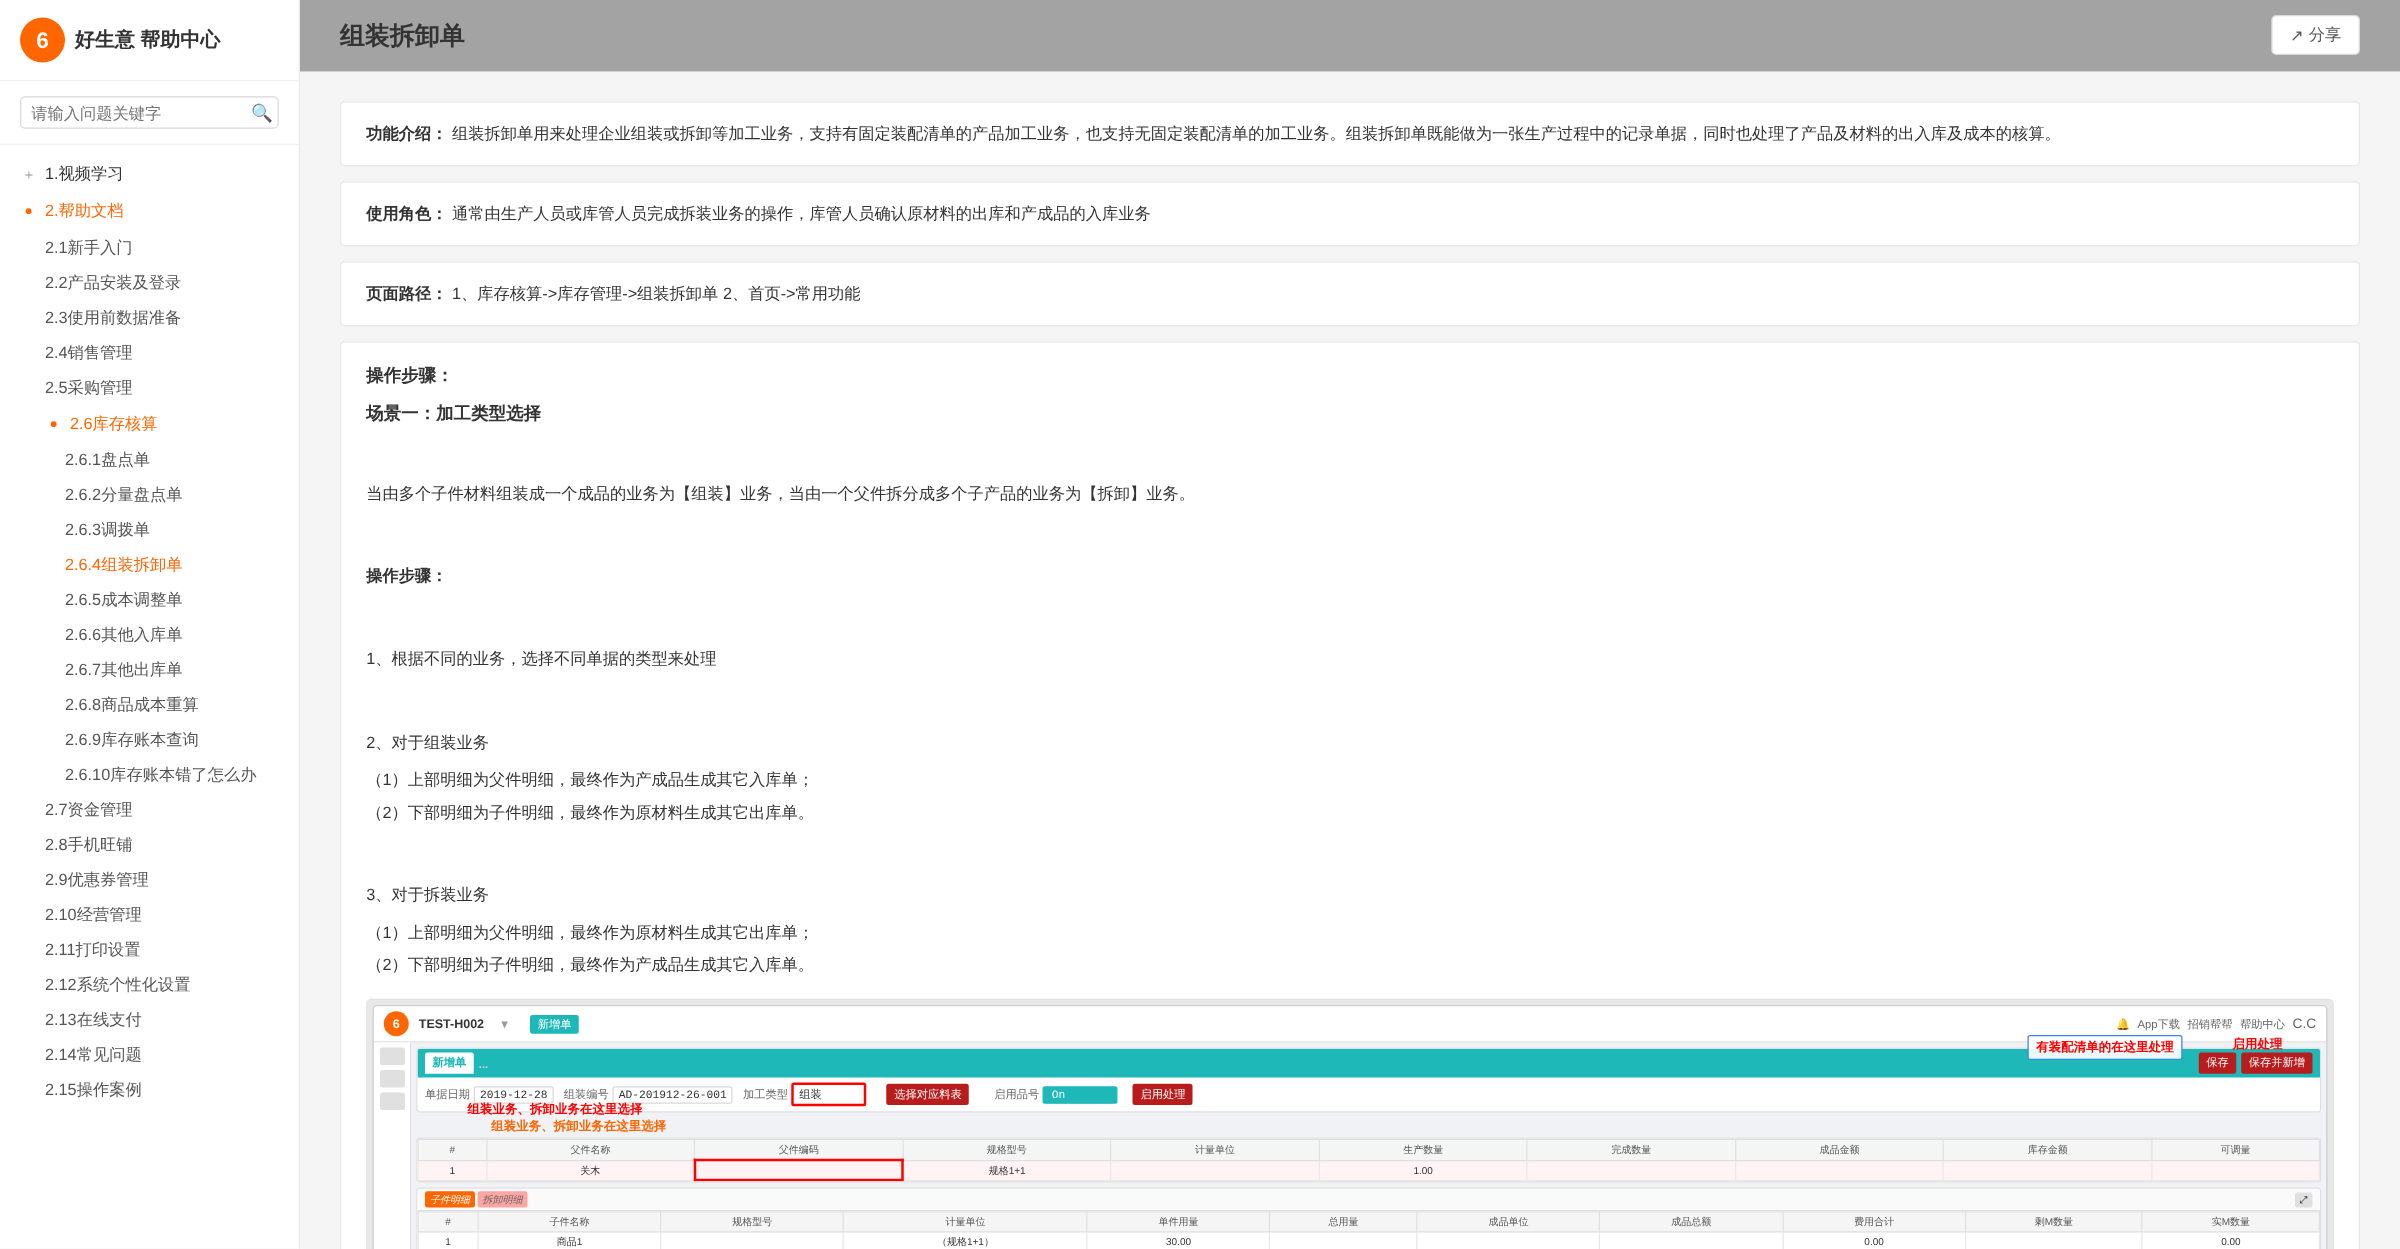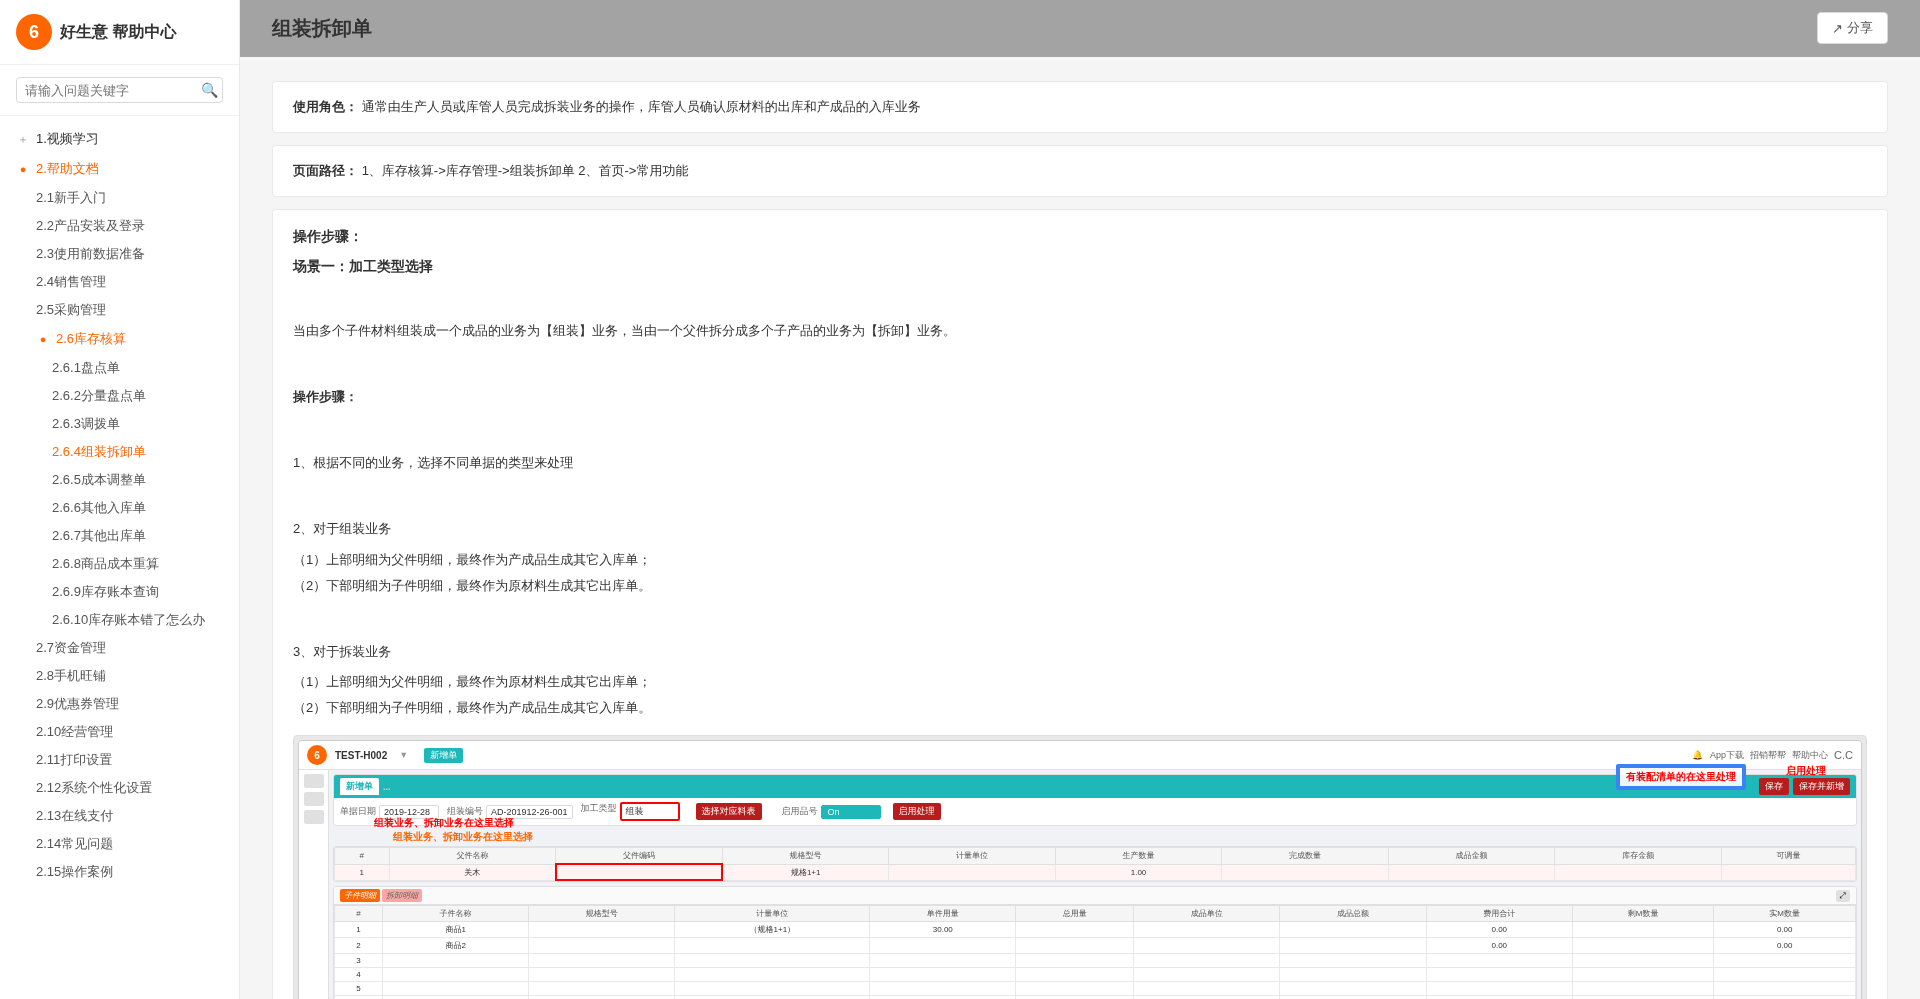--- a/index.html
+++ b/index.html
@@ -270,22 +270,24 @@
     .app-form-fields {
       padding: 4px 6px;
       display: flex;
       gap: 8px;
       align-items: center;
       flex-wrap: wrap;
     }
 
     .app-field {
       display: flex;
+      align-items: center;
       gap: 3px;
       font-size: 9px;
+      font-family: Liberation Mono, monospace;
     }
 
     .app-field-label { color: #666; }
 
     .app-field-value {
       border: 1px solid #d9d9d9;
       border-radius: 2px;
       padding: 1px 4px;
       font-size: 9px;
       background: #fff;
@@ -499,20 +501,24 @@
   <div id="top-bar">
     <h1 class="page-title-main">组装拆卸单</h1>
     <button class="share-btn">
       <span>↗</span>
       <span>分享</span>
     </button>
   </div>
 
   <div id="content-area">
 
+    <div class="info-block">
+      <span class="bold">功能介绍：</span>
+      <span>组装拆卸单用来处理企业组装或拆卸等加工业务，支持有固定装配清单的产品加工业务，也支持无固定装配清单的加工业务。组装拆卸单既能做为一张生产过程中的记录单据，同时也处理了产品及材料的出入库及成本的核算。</span>
+    </div>
 
     <div class="info-block">
       <span class="bold">使用角色：</span>
       <span>通常由生产人员或库管人员完成拆装业务的操作，库管人员确认原材料的出库和产成品的入库业务</span>
     </div>
 
     <div class="info-block">
       <span class="bold">页面路径：</span>
       <span>1、库存核算-&gt;库存管理-&gt;组装拆卸单 2、首页-&gt;常用功能</span>
     </div>
@@ -773,21 +779,21 @@
                       <span>0.00</span>
                     </div>
                   </div>
 
                 </div>
 
               </div>
             </div>
           </div>
 
-          <div style="position:absolute; top:28px; right:120px; background:rgba(255,255,255,0.9); border:4px solid #3b82f6; padding:2px 6px; border-radius:2px; font-size:10px; color:#f00; font-weight:bold;">有装配清单的在这里处理</div>
+          <div style="position:absolute; top:28px; right:120px; background:rgba(255,255,255,0.9); border:1px solid #3b82f6; padding:2px 6px; border-radius:2px; font-size:10px; color:#f00; font-weight:bold;">有装配清单的在这里处理</div>
 
           <div style="position:absolute; top:80px; left:80px; font-size:10px; color:#f00; font-weight:bold;">组装业务、拆卸业务在这里选择</div>
 
           <div style="position:absolute; top:28px; right:40px; font-size:10px; color:#f00; font-weight:bold;">启用处理</div>
 
         </div>
       </div>
 
     </div>
   </div>

